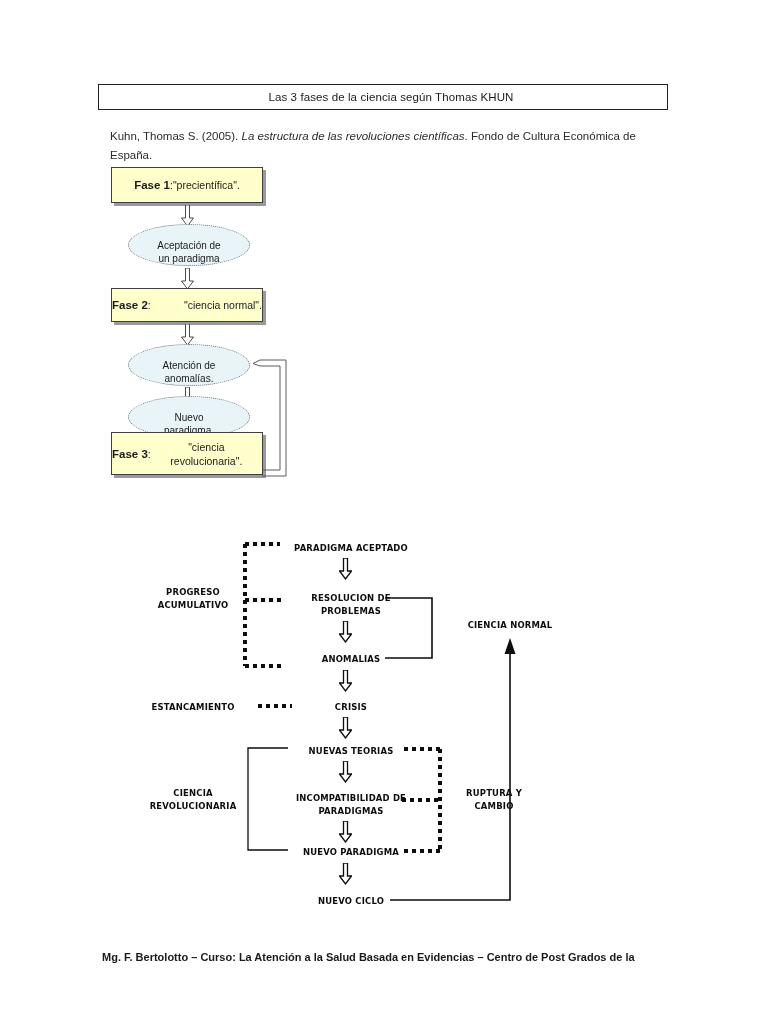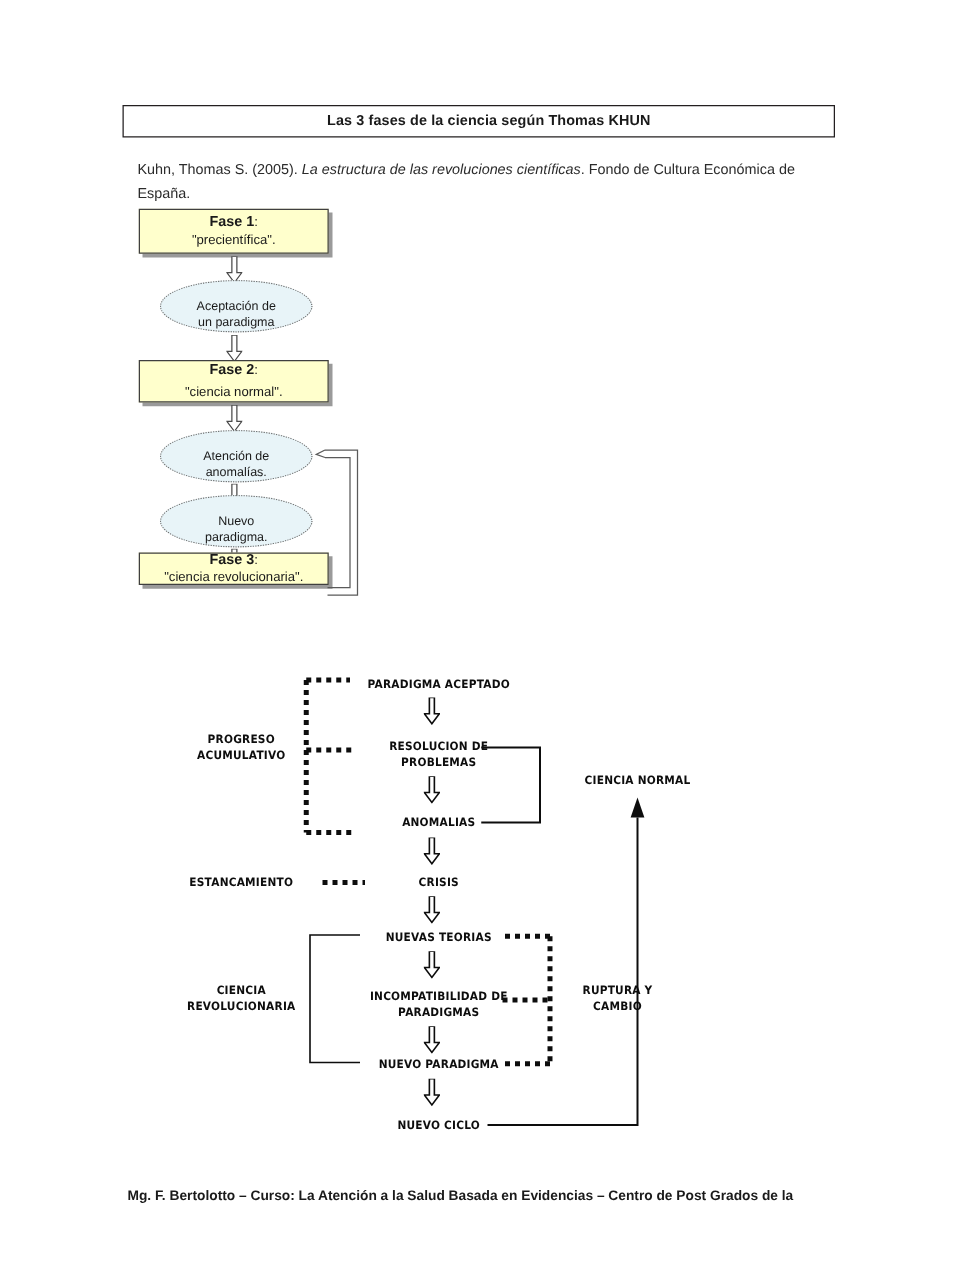--- a/index.html
+++ b/index.html
@@ -23,21 +23,21 @@
     width: 570px;
     height: 26px;
     border: 1px solid #231f20;
     box-sizing: border-box;
     display: flex;
     align-items: center;
     justify-content: center;
   }
   .title-bar span {
     font-size: 11.5px;
-    font-weight: bold;
+    font-weight: normal;
     color: #1a1a1a;
     letter-spacing: 0.1px;
     margin-left: 16px;
   }
 
   
   .citation {
     position: absolute;
     left: 110px;
     top: 127px;
@@ -48,21 +48,20 @@
   }
   .citation i { font-style: italic; }
 
   .d1-box {
     position: absolute;
     box-sizing: border-box;
     background: #ffffcc;
     border: 1px solid #3f3f3f;
     box-shadow: 3px 3px 0 0 #9a9a9a;
     display: flex;
-    flex-direction: column;
     align-items: center;
     justify-content: center;
     font-size: 10.5px;
     color: #1a1a1a;
     line-height: 14px;
     text-align: center;
   }
   .d1-box .l1 { font-weight: bold; font-size: 11.5px; }
   .d1-box .l2 { font-size: 10.5px; }
 
@@ -165,21 +164,21 @@
 
 <div class="d1-ellipse" style="left:128px; top:396px; width:122px; height:42px;">
   <div>Nuevo</div>
   <div>paradigma.</div>
 </div>
 
 <svg class="blockarrow" style="left:181px; top:439px;" viewBox="0 0 13 22">
   <path d="M4.5 0 H8.5 V13 H12.5 L6.5 21 L0.5 13 H4.5 Z" fill="#ffffff" stroke="#4a4a4a" stroke-width="1"></path>
 </svg>
 
-<div class="d1-box" style="left:111px; top:442px; width:152px; height:26px;">
+<div class="d1-box" style="left:111px; top:432px; width:152px; height:43px;">
   <div><span class="l1">Fase 3</span><span>:</span></div>
   <div class="l2">"ciencia revolucionaria".</div>
 </div>
 
 <svg style="position:absolute; left:240px; top:348px; width:60px; height:140px;" viewBox="0 0 60 140">
   <path d="M20 12 L46 12 L46 128 L22 128" fill="none" stroke="#5a5a5a" stroke-width="1"></path>
   <path d="M20 18 L40 18 L40 122 L22 122" fill="none" stroke="#5a5a5a" stroke-width="1"></path>
   <path d="M20 12 L13 15.5 L20 18" fill="none" stroke="#5a5a5a" stroke-width="1"></path>
 </svg>
 

